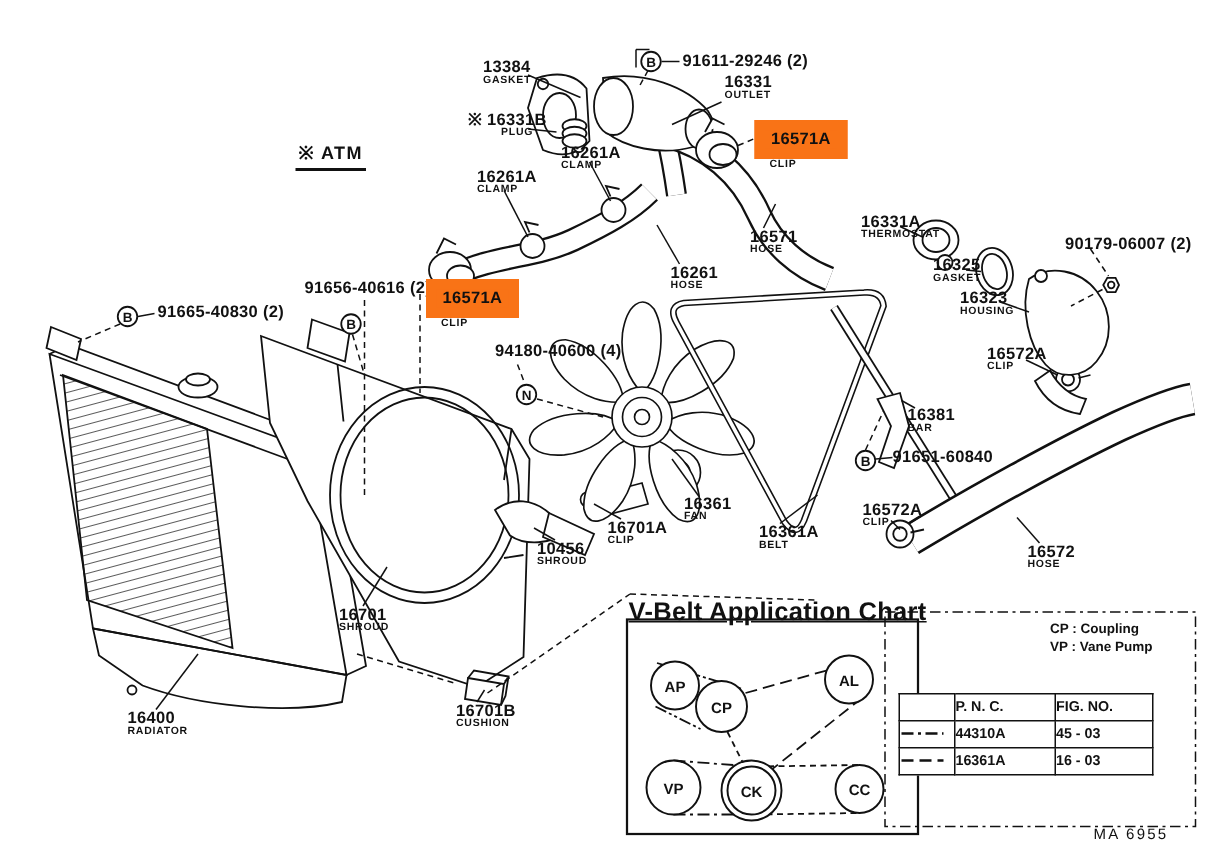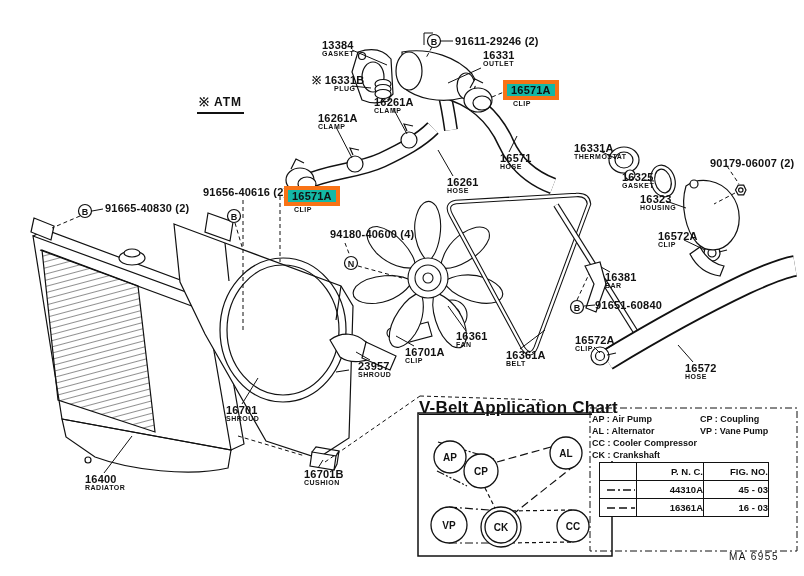--- a/index.html
+++ b/index.html
@@ -3,33 +3,33 @@
 <meta charset="utf-8">
 <style>
   html,body{margin:0;padding:0;background:#e8e8e8}
   .stage{position:relative;width:804px;height:576px;background:#fff;overflow:hidden;
          font-family:"Liberation Sans",sans-serif;color:#111}
   svg{font-family:"Liberation Sans",sans-serif}
   .art{position:absolute;left:0;top:0}
   .co{position:absolute;font-weight:bold;font-size:11px;line-height:10px;
       letter-spacing:.2px;white-space:nowrap}
   .co .sub{font-size:7px;line-height:8px;letter-spacing:.5px}
-  .co.boxed .code{border:4px solid #f97316;padding:1px 4px;display:inline-block;background:#14b8a6}
+  .co.boxed .code{border:7px solid #f97316;padding:1px 4px;display:inline-block;background:#f97316}
   .co .sub.ind{margin-left:22px}
   .co .sub.ind10{margin-left:10px}
   .atm{position:absolute;left:197px;top:93px;font-weight:bold;font-size:12px;
        border-bottom:2px solid #111;padding:0 2px 2px 2px;letter-spacing:1px}
   .vtitle{position:absolute;left:419px;top:398px;font-size:17px;font-weight:bold;
           text-decoration:underline;letter-spacing:.2px}
   .legL{position:absolute;left:592px;top:413px;font-size:9px;font-weight:bold;
         line-height:12px;background:#fff;padding-right:4px}
   .legR{position:absolute;left:700px;top:413px;font-size:9px;font-weight:bold;line-height:12px}
   .vtable{position:absolute;left:599px;top:462px;border-collapse:collapse;background:#fff;
           font-size:9.5px;font-weight:bold}
-  .vtable td,.vtable th{border:1.6px solid #111;text-align:right;padding:0;height:17px}
+  .vtable td,.vtable th{border:1.6px solid #111;text-align:left;padding:0;height:17px}
   .vtable .ck{width:36px}.vtable .cp{width:66px}.vtable .cf{width:64px}
   .ma{position:absolute;left:729px;top:551px;font-size:10px;font-weight:normal;letter-spacing:1.5px}
 </style>
 </head>
 <body>
 
 <div class="stage">
 
 <svg class="art" width="804" height="576" viewBox="0 0 804 576">
   <defs>
@@ -325,21 +325,21 @@
 </div>
 <div class="co" style="left:405px;top:347px">
   <div class="code">16701A</div>
   <div class="sub">CLIP</div>
 </div>
 <div class="co" style="left:506px;top:350px">
   <div class="code">16361A</div>
   <div class="sub">BELT</div>
 </div>
 <div class="co" style="left:358px;top:361px">
-  <div class="code">23957</div>
+  <div class="code">10456</div>
   <div class="sub">SHROUD</div>
 </div>
 <div class="co" style="left:575px;top:335px">
   <div class="code">16572A</div>
   <div class="sub">CLIP</div>
 </div>
 <div class="co" style="left:685px;top:363px">
   <div class="code">16572</div>
   <div class="sub">HOSE</div>
 </div>
@@ -353,26 +353,20 @@
 </div>
 <div class="co" style="left:304px;top:469px">
   <div class="code">16701B</div>
   <div class="sub">CUSHION</div>
 </div>
 
 <div class="atm">※ ATM</div>
 
 <div class="vtitle">V-Belt Application Chart</div>
 
-<div class="legL">
-  <div>AP : Air Pump</div>
-  <div>AL : Alternator</div>
-  <div>CC : Cooler Compressor</div>
-  <div>CK : Crankshaft</div>
-</div>
 <div class="legR">
   <div>CP : Coupling</div>
   <div>VP : Vane Pump</div>
 </div>
 
 <table class="vtable">
   <tbody>
         <tr>
     <th class="ck"></th>
     <th class="cp">P. N. C.</th>

